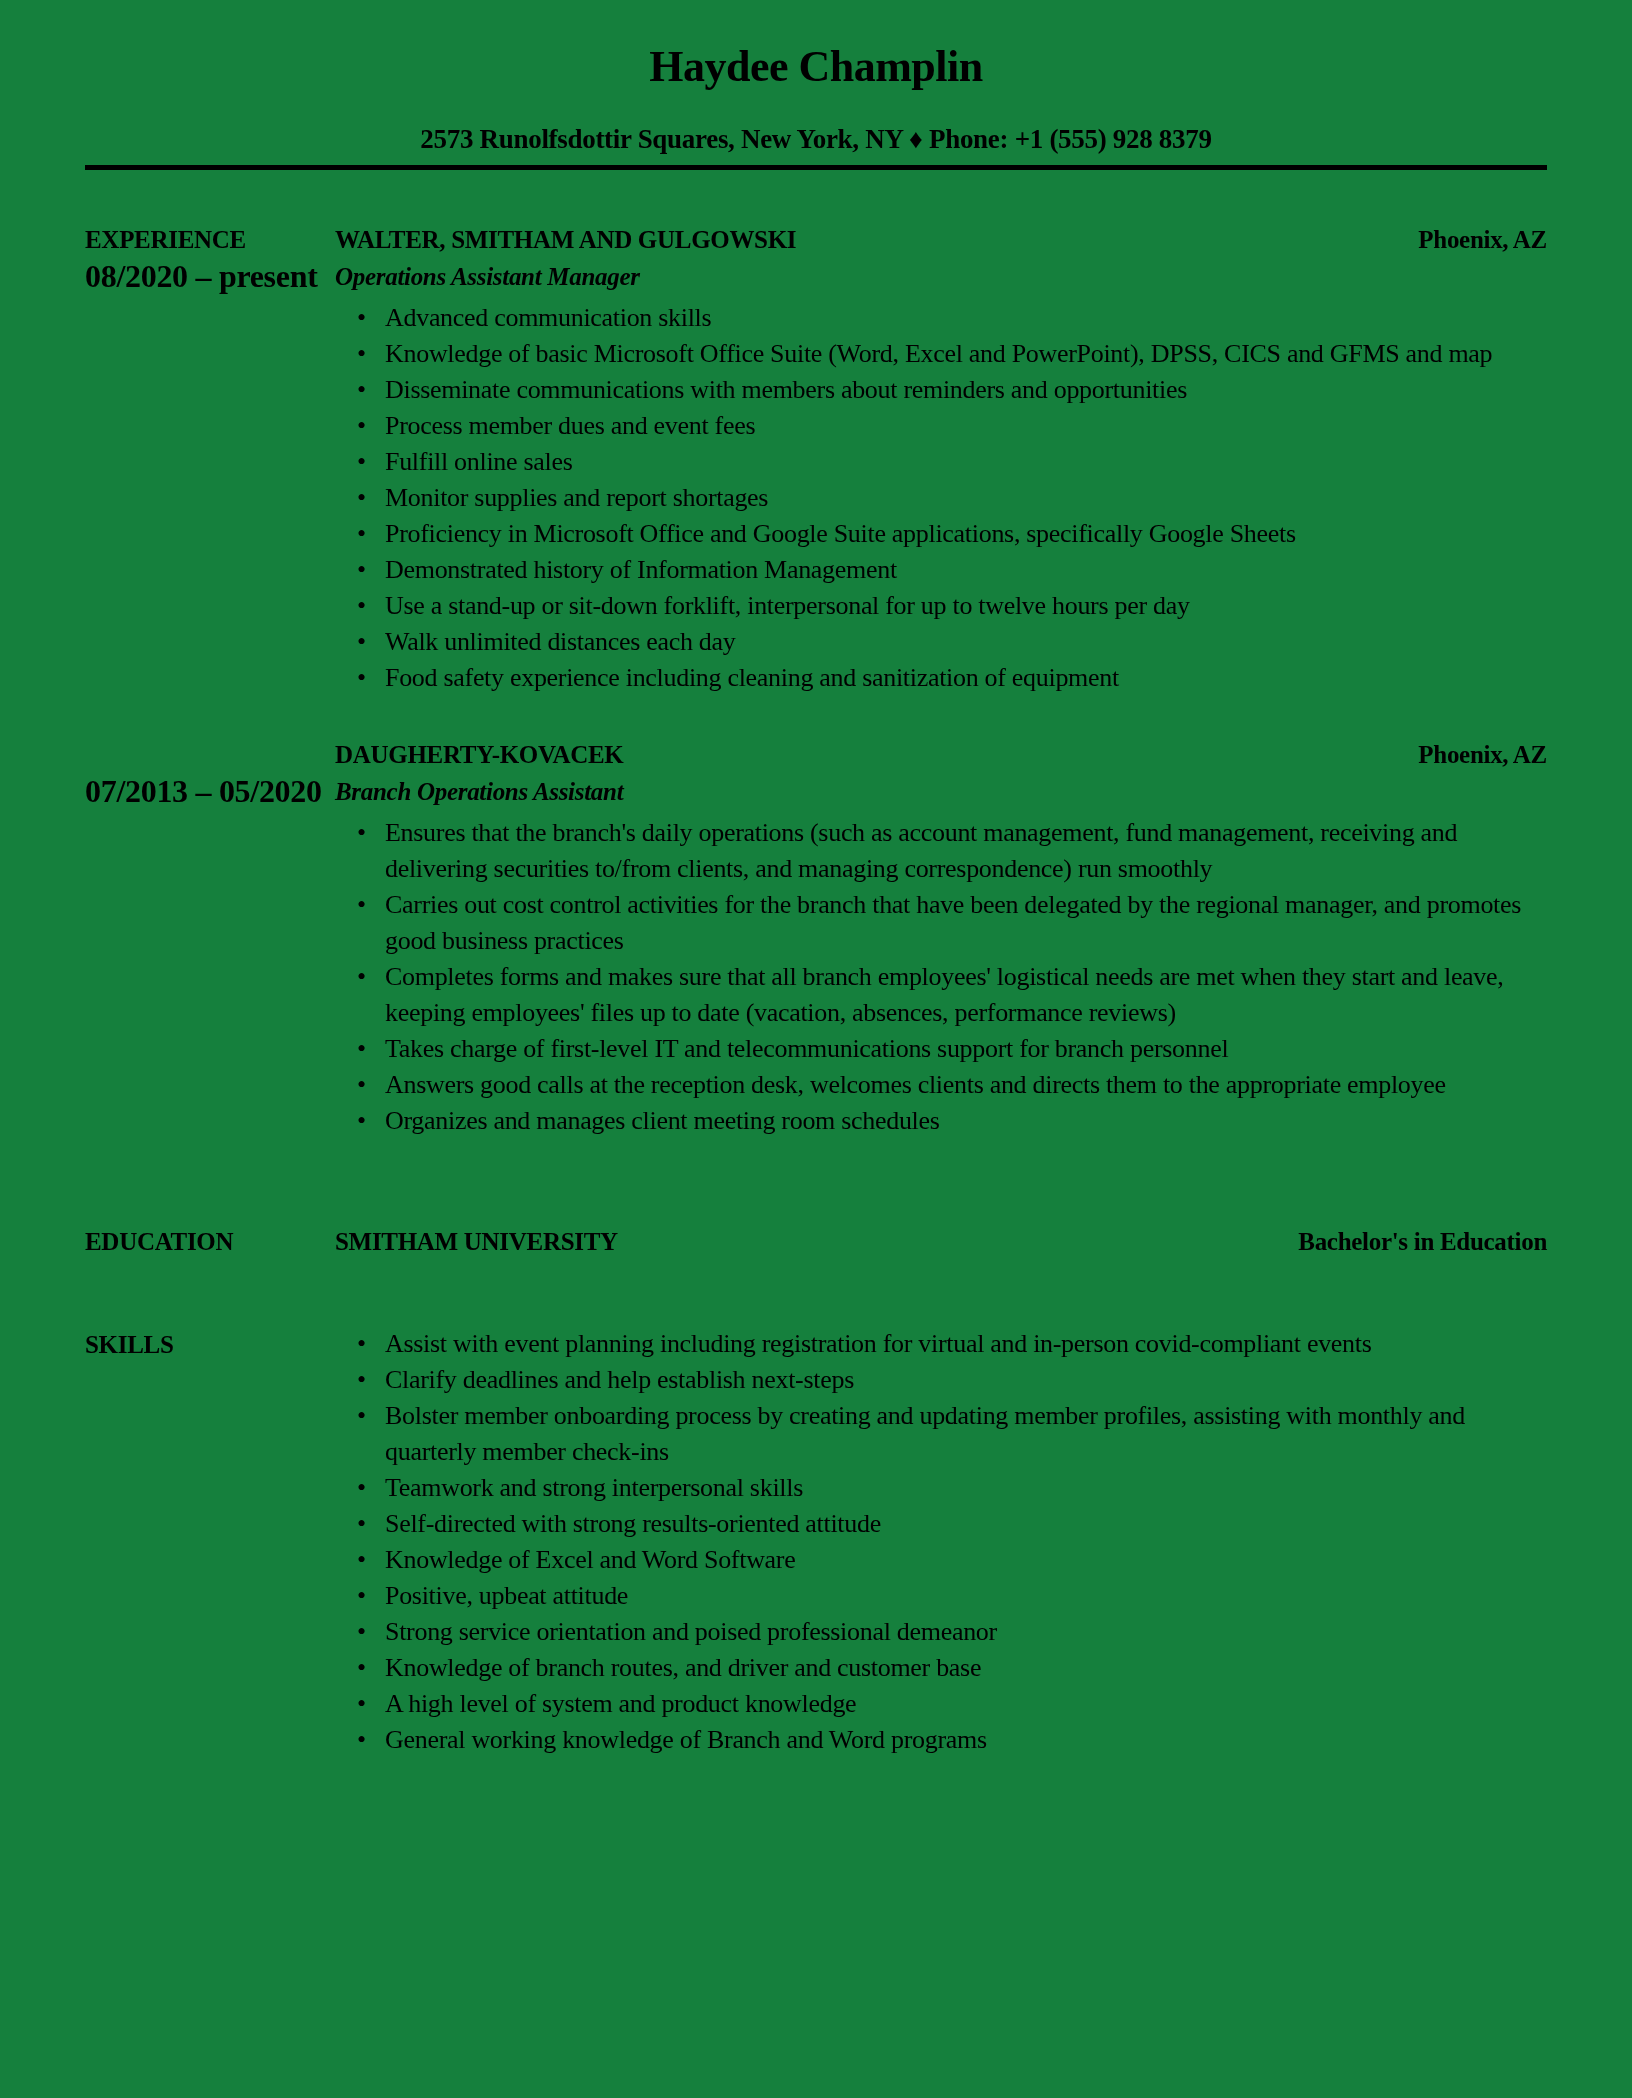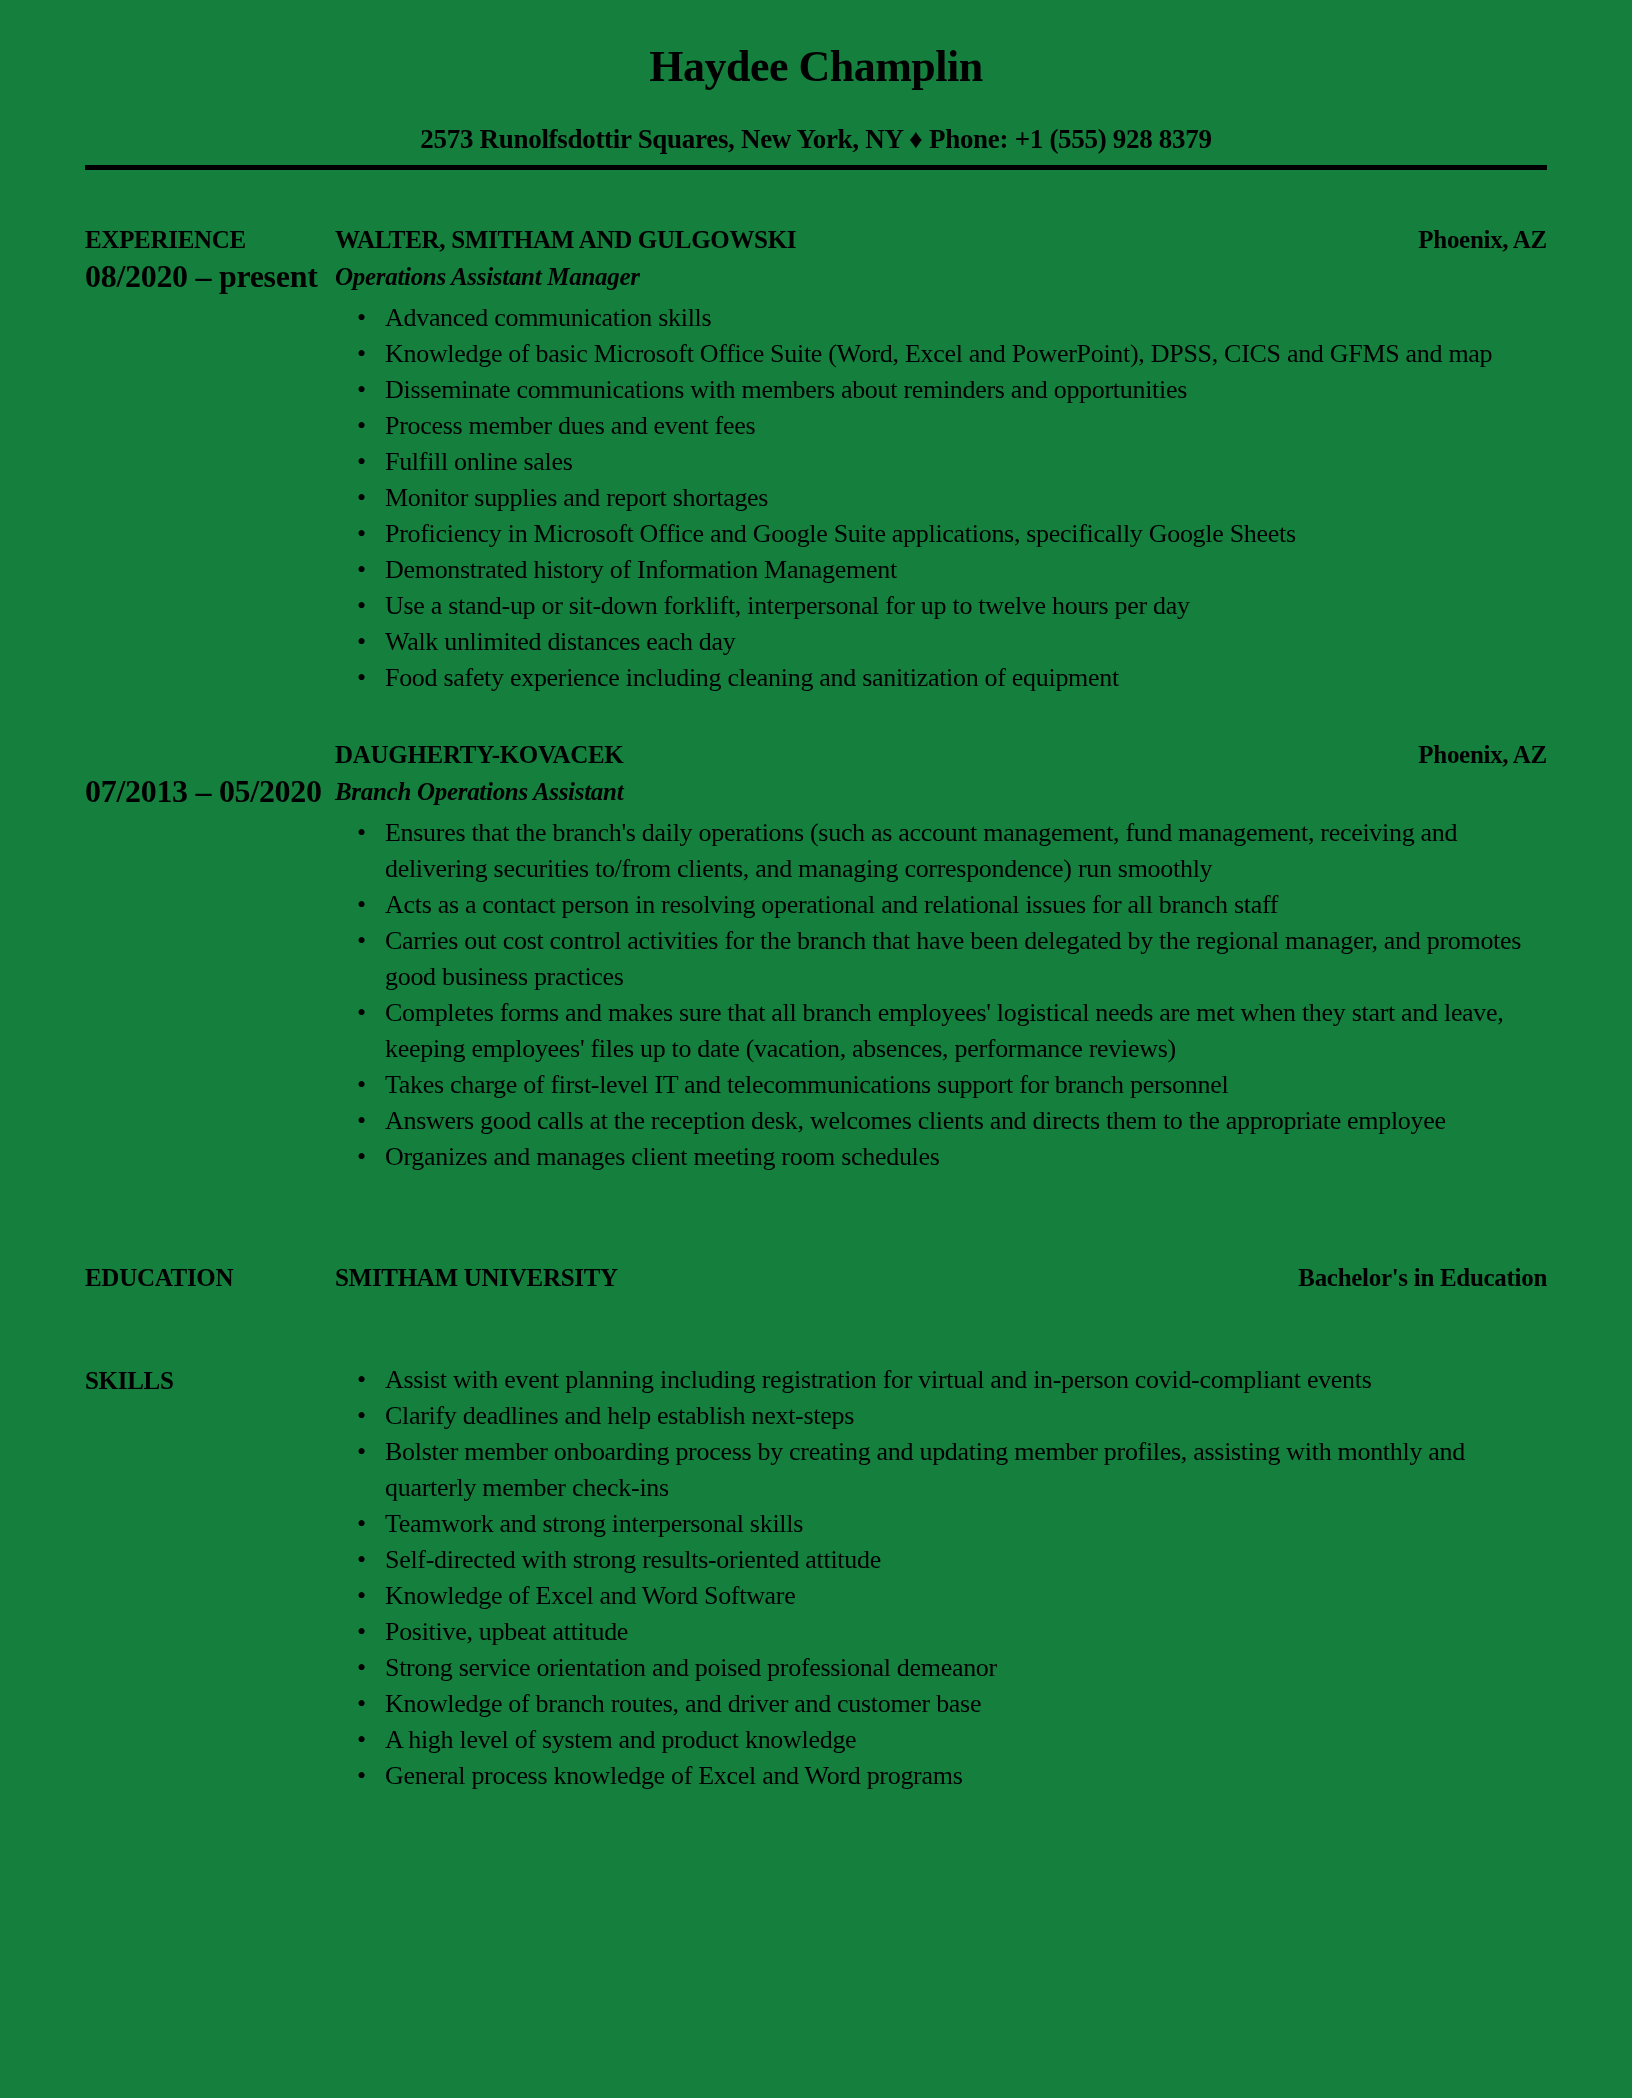--- a/index.html
+++ b/index.html
@@ -152,21 +152,20 @@
       <div class="date-range date-offset">07/2013 – 05/2020</div>
     </div>
     <div class="col-right">
       <div class="entry-header">
         <span class="company-name">DAUGHERTY-KOVACEK</span>
         <span class="entry-location">Phoenix, AZ</span>
       </div>
       <div class="job-title">Branch Operations Assistant</div>
       <ul class="bullet-list">
           <li>Ensures that the branch's daily operations (such as account management, fund management, receiving and delivering securities to/from clients, and managing correspondence) run smoothly</li>
-          <li>Acts as a contact person in resolving operational and relational issues for all branch staff</li>
           <li>Carries out cost control activities for the branch that have been delegated by the regional manager, and promotes good business practices</li>
           <li>Completes forms and makes sure that all branch employees' logistical needs are met when they start and leave, keeping employees' files up to date (vacation, absences, performance reviews)</li>
           <li>Takes charge of first-level IT and telecommunications support for branch personnel</li>
           <li>Answers good calls at the reception desk, welcomes clients and directs them to the appropriate employee</li>
           <li>Organizes and manages client meeting room schedules</li>
         </ul>
     </div>
   </div>
 
   <div class="row row-education">
@@ -190,18 +189,18 @@
           <li>Assist with event planning including registration for virtual and in-person covid-compliant events</li>
           <li>Clarify deadlines and help establish next-steps</li>
           <li>Bolster member onboarding process by creating and updating member profiles, assisting with monthly and quarterly member check-ins</li>
           <li>Teamwork and strong interpersonal skills</li>
           <li>Self-directed with strong results-oriented attitude</li>
           <li>Knowledge of Excel and Word Software</li>
           <li>Positive, upbeat attitude</li>
           <li>Strong service orientation and poised professional demeanor</li>
           <li>Knowledge of branch routes, and driver and customer base</li>
           <li>A high level of system and product knowledge</li>
-          <li>General process knowledge of Excel and Word programs</li>
+          <li>General working knowledge of Branch and Word programs</li>
         </ul>
     </div>
   </div>
 
 </div>
 
 </body></html>

